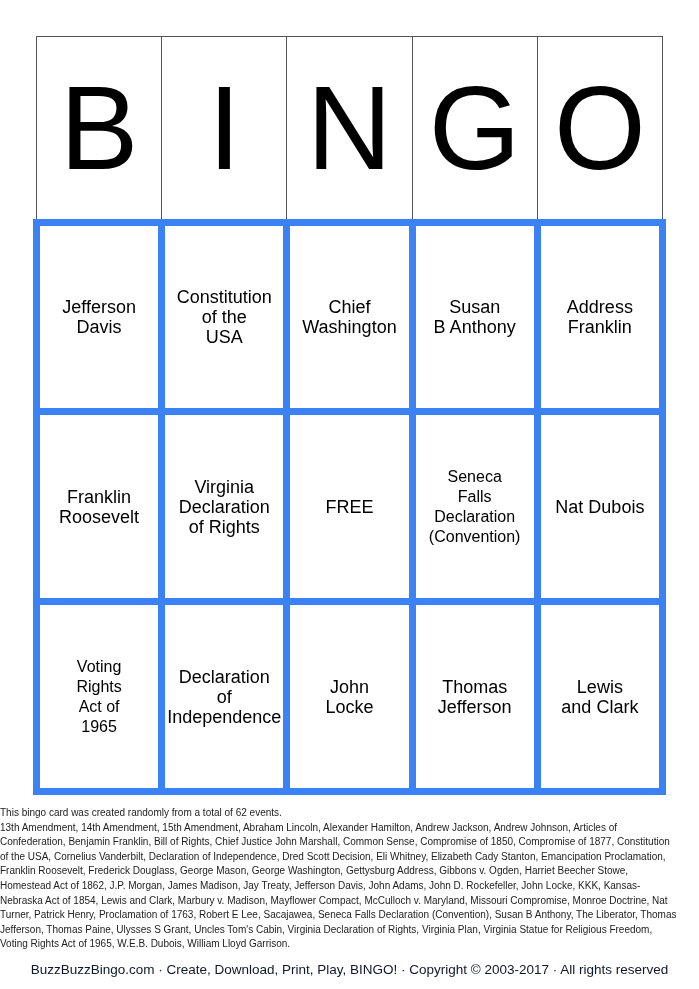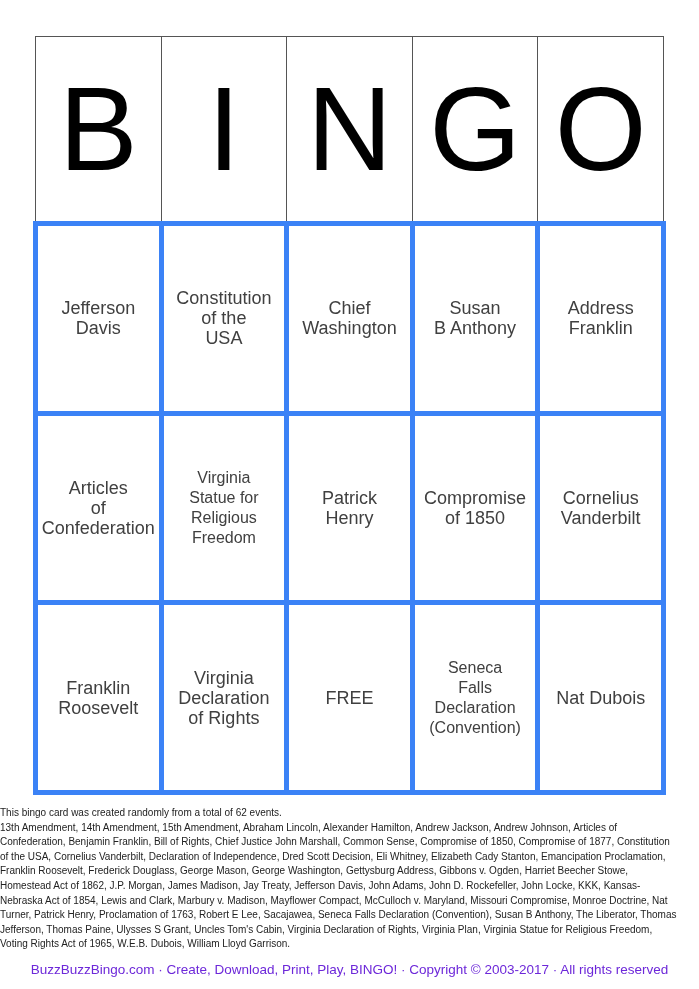--- a/index.html
+++ b/index.html
@@ -7,46 +7,46 @@
       width: 699px; height: 989px; position: relative; overflow: hidden;
       font-family: "Liberation Sans", sans-serif; color: #111;
     }
     .card {
       position: absolute; left: 33px; top: 36px;
       width: 633px; height: 759px;
       border-collapse: collapse;
       table-layout: fixed;
     }
     .card td {
-      border: 5px solid #3b82f6;
+      border: 7px solid #3b82f6;
       width: 126px; height: 125px;
       text-align: center; vertical-align: middle;
       padding: 0 2px;
       font-size: 18px; line-height: 20px;
       white-space: pre-line;
-      color: #404040;
+      color: #000000;
       margin-left: 26px;
     }
     .card td.small { font-size: 16px; line-height: 20px; }
     .card th {
       border: 1px solid #555;
       height: 125px;
       font-weight: normal;
       font-size: 118px; line-height: 118px;
       text-align: center; vertical-align: middle;
       color: #000;
       padding: 0;
     }
     .info {
       position: absolute; left: 0; top: 806px; width: 680px;
       font-size: 10px; line-height: 14.6px; color: #222;
     }
     .footer {
       position: absolute; left: 0; top: 962px; width: 699px;
-      text-align: center; font-size: 13.5px; color: #6d28d9;
+      text-align: center; font-size: 13.5px; color: #0f172a;
     }
   </style>
 </head>
 <body>
 
 <table class="card">
   <tbody>
       <tr>
     <th>B</th>
     <th>I</th>
@@ -61,47 +61,47 @@
 of the
 USA</td>
     <td>Chief
 Washington</td>
     <td>Susan
 B Anthony</td>
     <td>Address
 Franklin</td>
   </tr>
   <tr>
-    <td>Articles
-of
-Confederation</td>
-    <td class="small">Virginia
-Statue for
-Religious
-Freedom</td>
-    <td>Patrick
-Henry</td>
-    <td>Compromise
-of 1850</td>
-    <td>Cornelius
-Vanderbilt</td>
-  </tr>
-  <tr>
     <td>Franklin
 Roosevelt</td>
     <td>Virginia
 Declaration
 of Rights</td>
     <td>FREE</td>
     <td class="small">Seneca
 Falls
 Declaration
 (Convention)</td>
     <td>Nat Dubois</td>
   </tr>
+  <tr>
+    <td class="small">Voting
+Rights
+Act of
+1965</td>
+    <td>Declaration
+of
+Independence</td>
+    <td>John
+Locke</td>
+    <td>Thomas
+Jefferson</td>
+    <td>Lewis
+and Clark</td>
+  </tr>
 </tbody>
   </table>
 
 <div class="info">
   <div>This bingo card was created randomly from a total of 62 events.</div>
   <div>13th Amendment, 14th Amendment, 15th Amendment, Abraham Lincoln, Alexander Hamilton, Andrew Jackson, Andrew Johnson, Articles of Confederation, Benjamin Franklin, Bill of Rights, Chief Justice John Marshall, Common Sense, Compromise of 1850, Compromise of 1877, Constitution of the USA, Cornelius Vanderbilt, Declaration of Independence, Dred Scott Decision, Eli Whitney, Elizabeth Cady Stanton, Emancipation Proclamation, Franklin Roosevelt, Frederick Douglass, George Mason, George Washington, Gettysburg Address, Gibbons v. Ogden, Harriet Beecher Stowe, Homestead Act of 1862, J.P. Morgan, James Madison, Jay Treaty, Jefferson Davis, John Adams, John D. Rockefeller, John Locke, KKK, Kansas-Nebraska Act of 1854, Lewis and Clark, Marbury v. Madison, Mayflower Compact, McCulloch v. Maryland, Missouri Compromise, Monroe Doctrine, Nat Turner, Patrick Henry, Proclamation of 1763, Robert E Lee, Sacajawea, Seneca Falls Declaration (Convention), Susan B Anthony, The Liberator, Thomas Jefferson, Thomas Paine, Ulysses S Grant, Uncles Tom's Cabin, Virginia Declaration of Rights, Virginia Plan, Virginia Statue for Religious Freedom, Voting Rights Act of 1965, W.E.B. Dubois, William Lloyd Garrison.</div>
 </div>
 
 <div class="footer">BuzzBuzzBingo.com · Create, Download, Print, Play, BINGO! · Copyright © 2003-2017 · All rights reserved</div>
 

